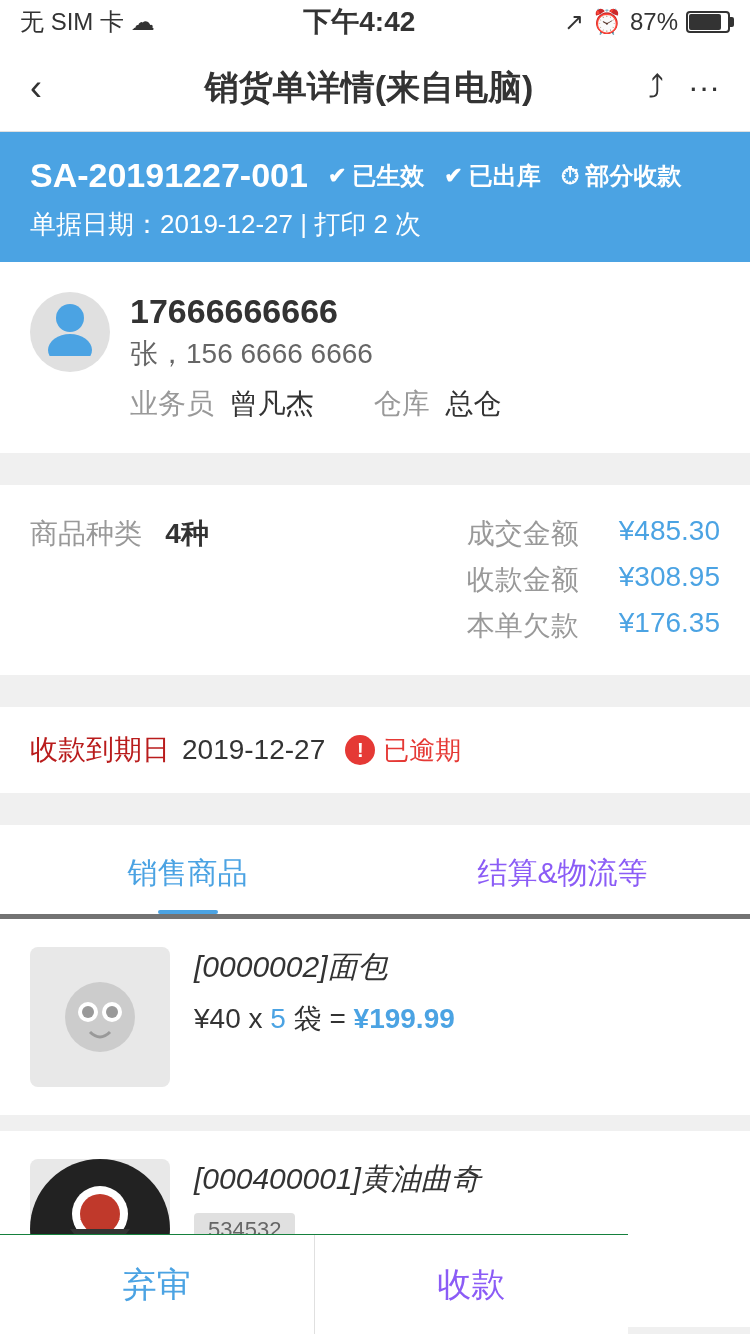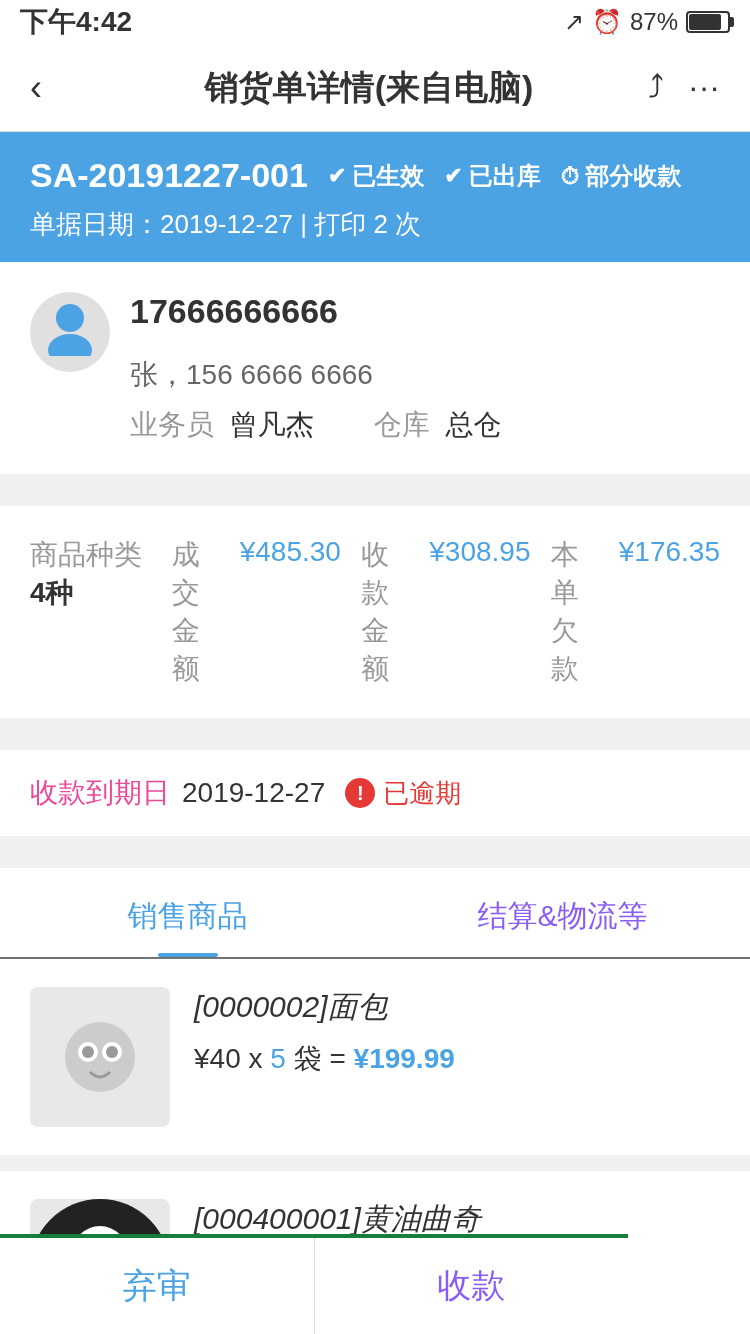--- a/index.html
+++ b/index.html
@@ -87,21 +87,21 @@
     .avatar {
       width: 80px; height: 80px;
       border-radius: 50%;
       background: #e0e0e0;
       display: flex; align-items: center; justify-content: center;
       flex-shrink: 0;
       overflow: hidden;
     }
     .avatar-icon { font-size: 50px; color: #4BA3E3; }
     .customer-info { flex: 1; }
-    .customer-name { font-size: 34px; font-weight: 600; color: #333; margin-bottom: 25px; }
+    .customer-name { font-size: 34px; font-weight: 600; color: #333; margin-bottom: 4px; }
     .customer-phone { font-size: 28px; color: #666; margin-bottom: 12px; }
     .customer-meta {
       display: flex; gap: 60px;
       font-size: 28px; color: #666;
     }
     .meta-label { color: #999; margin-right: 8px; }
     .meta-value { color: #333; }
 
     
     .divider { height: 16px; background: #f0f0f0; }
@@ -111,54 +111,54 @@
       background: #fff;
       padding: 30px;
       display: flex;
       justify-content: space-between;
       align-items: flex-start;
       margin-bottom: 16px;
     }
     .stats-left { font-size: 28px; color: #333; }
     .stats-left-label { color: #999; }
     .stats-left-value { font-weight: 600; }
-    .stats-right { display: flex; flex-direction: row; gap: 8px; text-align: right; }
+    .stats-right { display: flex; flex-direction: column; gap: 8px; text-align: right; }
     .stat-row { display: flex; justify-content: space-between; gap: 40px; font-size: 28px; }
     .stat-label { color: #999; }
     .stat-value { color: #4BA3E3; font-weight: 500; }
 
     
     .due-section {
       background: #fff;
       padding: 24px 30px;
       display: flex;
       align-items: center;
       font-size: 28px;
       color: #333;
       margin-bottom: 16px;
     }
-    .due-label { color: #ec4899; margin-right: 12px; }
+    .due-label { color: #b91c1c; margin-right: 12px; }
     .due-date { margin-right: 20px; }
     .overdue-badge {
       display: flex; align-items: center; gap: 8px;
       color: #E53935;
       font-size: 26px;
     }
     .overdue-icon {
       width: 30px; height: 30px; border-radius: 50%;
       background: #E53935; color: #fff;
       display: flex; align-items: center; justify-content: center;
       font-size: 20px; font-weight: 700;
     }
 
     
     .tabs-section {
       background: #fff;
       display: flex;
-      border-bottom: 2px solid #737373;
+      border-bottom: 5px solid #737373;
     }
     .tab {
       flex: 1; text-align: center;
       padding: 28px 0 20px;
       font-size: 30px;
       color: #8b5cf6;
       cursor: pointer;
       position: relative;
     }
     .tab.active { color: #4BA3E3; }
@@ -203,34 +203,37 @@
     .product-price .qty { color: #4BA3E3; }
     .product-price .total { color: #4BA3E3; font-weight: 600; }
 
     
     .bottom-bar {
       position: fixed;
       bottom: 0; left: 0;
       width: 628px;
       height: 100px;
       background: #fff;
-      border-top: 4px solid #15803d;
+      border-top: 1px solid #15803d;
       display: flex;
     }
     .bottom-btn {
       flex: 1; display: flex; align-items: center; justify-content: center;
       font-size: 34px; cursor: pointer;
     }
     .bottom-btn.cancel { color: #4BA3E3; border-right: 1px solid #e0e0e0; }
     .bottom-btn.confirm { color: #8b5cf6; }
   </style>
 </head>
 <body>
 
 <div class="status-bar">
+  <div class="status-left">
+    <span>无 SIM 卡 ☁</span>
+  </div>
   <div class="status-center">下午4:42</div>
   <div class="status-right">
     <span>↗</span>
     <span>⏰</span>
     <span>87%</span>
     <div class="battery-icon">
       <div class="battery-fill"></div>
     </div>
   </div>
 </div>

